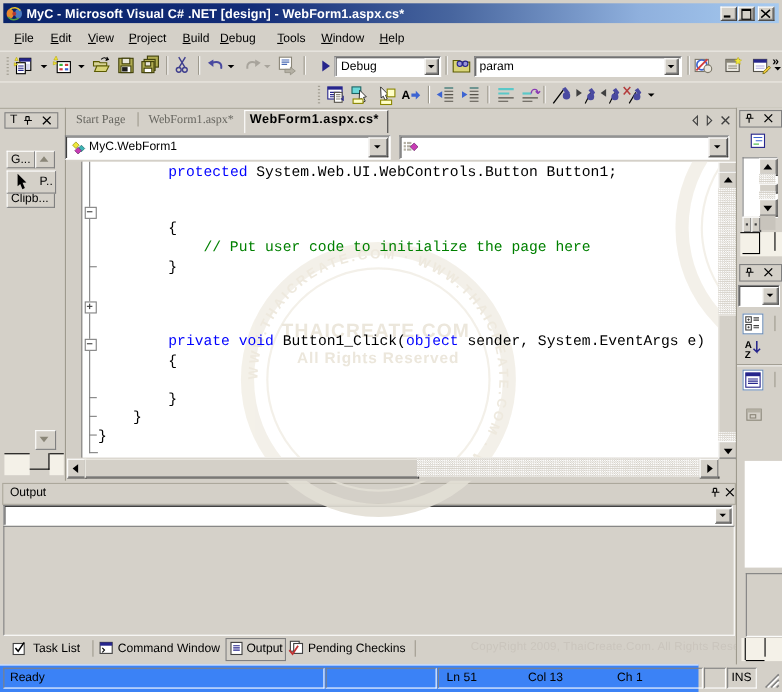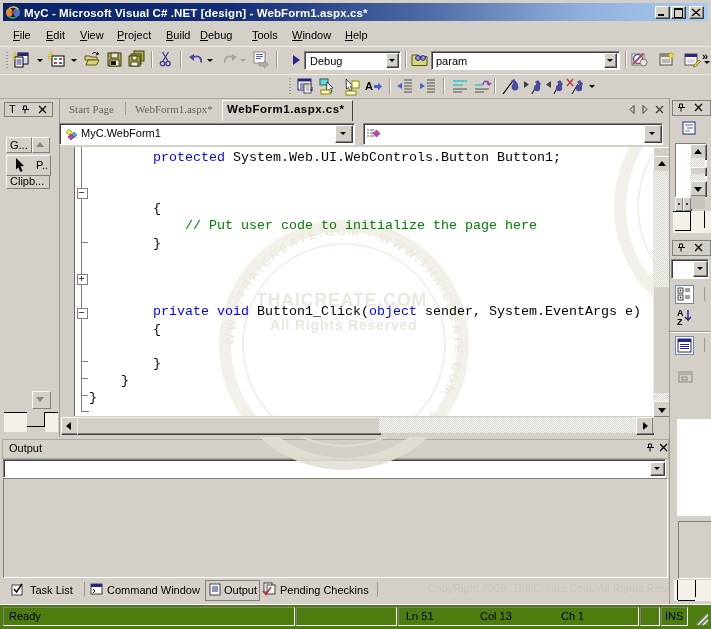--- a/index.html
+++ b/index.html
@@ -630,21 +630,21 @@
   <div class="sunk" style="left:8px;top:423px;width:33px;height:56px;background:#d4d0c8;"></div>
 
   <div class="ab" style="left:4px;top:482px;width:37px;height:21px;background:#f4f1e8;">
     <div class="ab" style="left:3px;top:0;width:1px;height:20px;background:#000;"></div>
     <div class="ab" style="left:21px;top:0;width:1px;height:17px;background:#000;"></div>
     <div class="ab" style="left:4px;top:20px;width:17px;height:1px;background:#000;"></div>
   </div>
  </div>
 </div>
 
-<div class="ab" id="status" style="left:0;top:604px;width:711px;height:25px;background:#4d7c0f;border-top:1px solid #fff;text-decoration:underline;">
+<div class="ab" id="status" style="left:0;top:604px;width:635px;height:25px;background:#3b82f6;border-top:1px solid #fff;text-decoration:underline;">
  <div class="sunk" style="left:3px;top:2px;width:290px;height:17px;">
       <span class="t11" style="position:absolute;left:5px;top:2px;">Ready</span>
     </div>
  <div class="sunk" style="left:296px;top:2px;width:99px;height:17px;"></div>
  <div class="sunk" style="left:398px;top:2px;width:239px;height:17px;">
    <span class="t11" style="position:absolute;left:7px;top:2px;">Ln 51</span>
    <span class="t11" style="position:absolute;left:81px;top:2px;">Col 13</span>
    <span class="t11" style="position:absolute;left:162px;top:2px;">Ch 1</span>
  </div>
  <div class="sunk" style="left:640px;top:2px;width:18px;height:17px;"></div>

